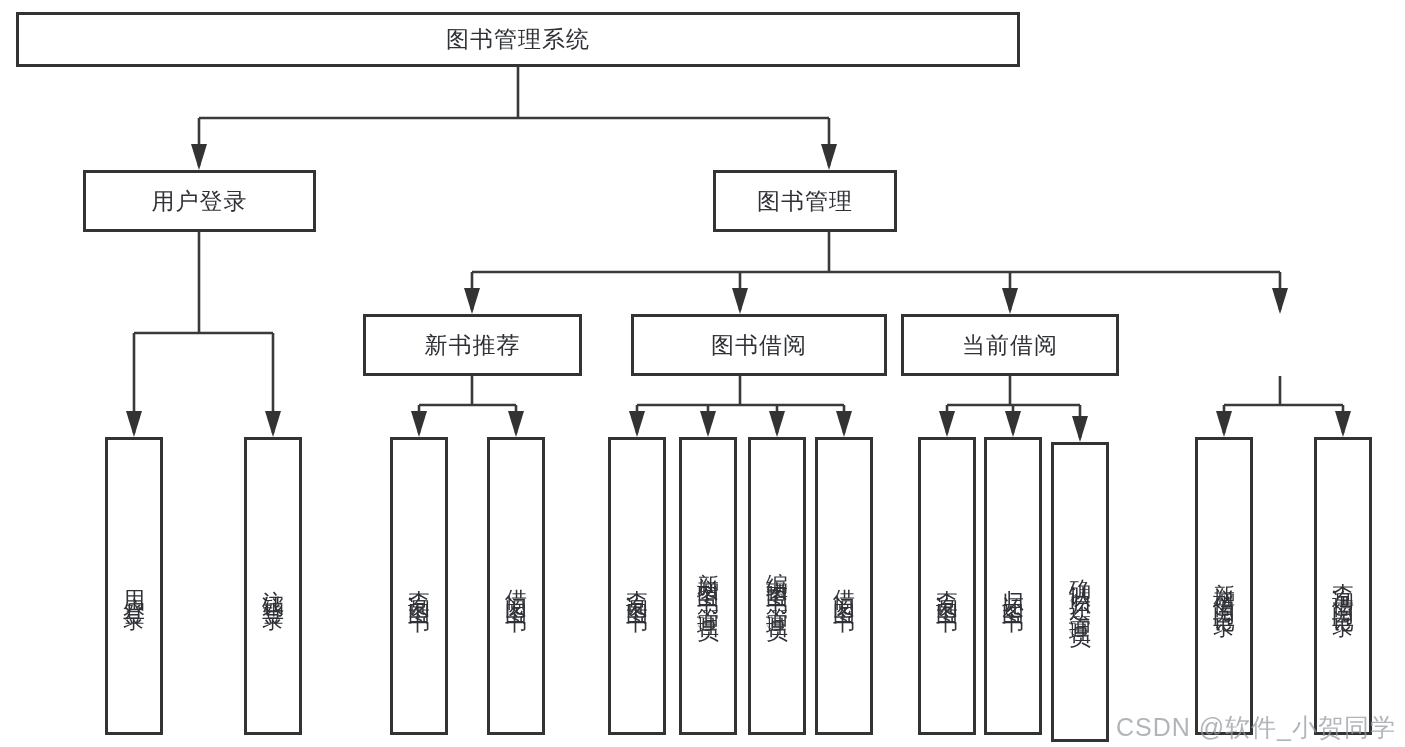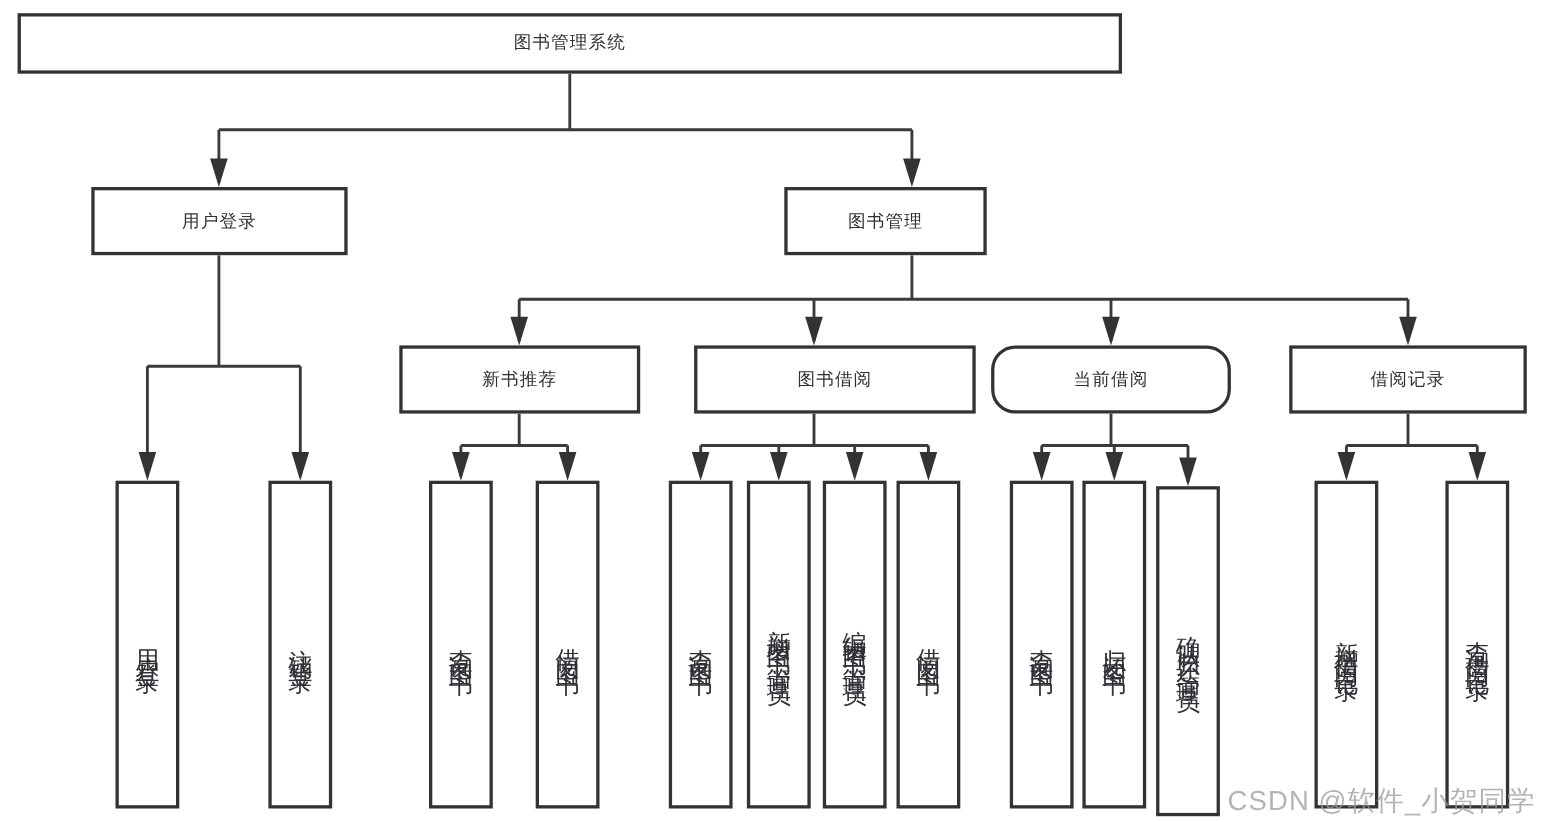--- a/index.html
+++ b/index.html
@@ -27,21 +27,21 @@
     box-sizing: border-box;
     background: #ffffff;
     border: 3px solid #333333;
     color: #2f3136;
     display: flex;
     align-items: center;
     justify-content: center;
     z-index: 2;
   }
   .hbox {
-    font-size: 16px;
+    font-size: 23px;
     letter-spacing: 1px;
     height: 62px;
   }
   .root {
     left: 16px; top: 12px; width: 1004px; height: 55px;
   }
   .leaf {
     top: 437px;
     width: 58px;
     height: 298px;
@@ -110,22 +110,21 @@
     </g>
   </svg>
 
   <div class="box hbox root">图书管理系统</div>
 
   <div class="box hbox" style="left:83px; top:170px; width:233px;">用户登录</div>
   <div class="box hbox" style="left:713px; top:170px; width:184px;">图书管理</div>
 
   <div class="box hbox" style="left:363px; top:314px; width:219px;text-align:center;">新书推荐</div>
   <div class="box hbox" style="left:631px; top:314px; width:256px;">图书借阅</div>
-  <div class="box hbox" style="left:901px; top:314px; width:218px;border-radius:22px;">当前借阅</div>
-  <div class="box hbox" style="left:1172px; top:314px; width:216px;">借阅记录</div>
+  <div class="box hbox" style="left:901px; top:314px; width:218px;">当前借阅</div>
 
   <div class="box leaf" style="left:105px;">
     <span class="vtext">用户登录</span>
   </div>
   <div class="box leaf" style="left:244px;">
     <span class="vtext">注销登录</span>
   </div>
 
   <div class="box leaf" style="left:390px;">
     <span class="vtext">查询图书</span>

